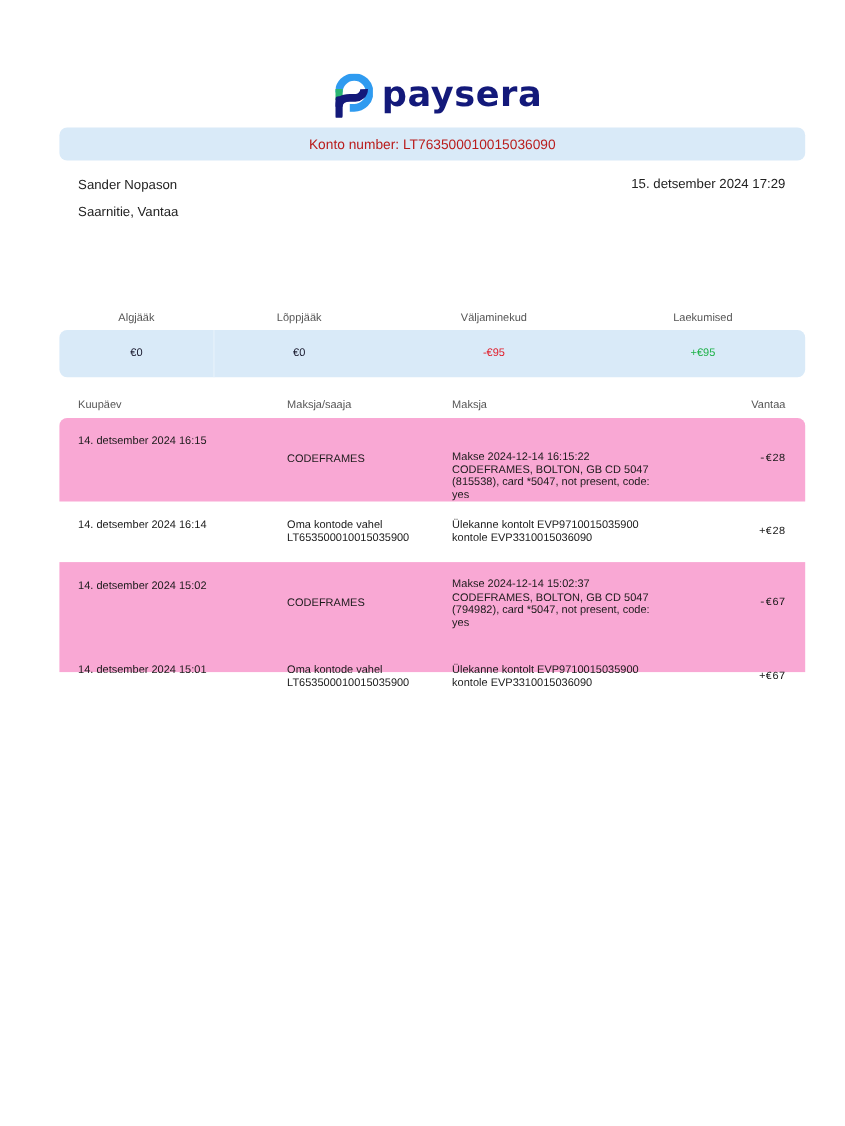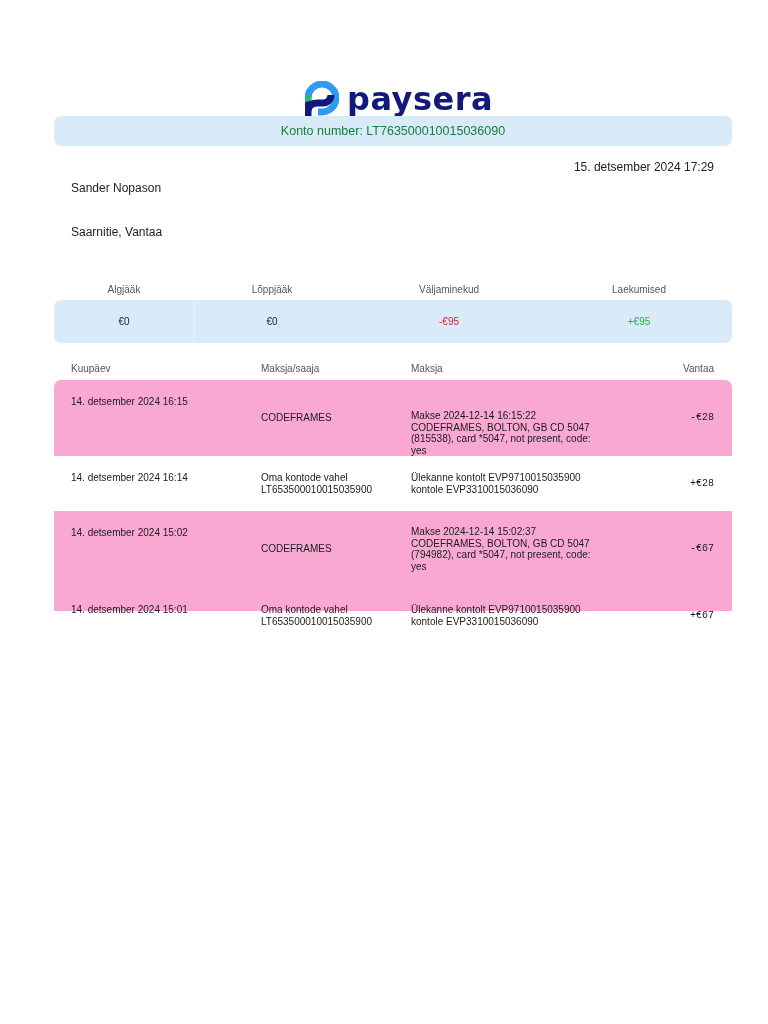--- a/index.html
+++ b/index.html
@@ -1,26 +1,26 @@
 <!DOCTYPE html>
 <html><head>
 <meta charset="utf-8">
 <style>
   * { box-sizing: border-box; margin: 0; padding: 0; }
   html, body { width: 768px; height: 1024px; background: #ffffff; }
   body { font-family: "Liberation Sans", "DejaVu Sans", sans-serif; color: #1a1a2e; position: relative; overflow: hidden; }
 
-  .logo { position: absolute; left: 305px; top: 80px; height: 42px; display: flex; align-items: center; }
+  .logo { position: absolute; left: 305px; top: 66px; height: 42px; display: flex; align-items: center; }
   .logo svg { display: block; }
   .logo-text { font-family: "DejaVu Sans", sans-serif; font-weight: bold; font-size: 32px; color: #13197a; letter-spacing: 0.5px; margin-left: 8px; margin-top: -4px; }
 
-  .account-bar { position: absolute; left: 54px; top: 116px; width: 678px; height: 30px; background: #d9eaf8; border-radius: 7px; display: flex; align-items: center; justify-content: center; font-size: 12.5px; color: #15803d; }
+  .account-bar { position: absolute; left: 54px; top: 116px; width: 678px; height: 30px; background: #d9eaf8; border-radius: 7px; display: flex; align-items: center; justify-content: center; font-size: 12.5px; color: #b91c1c; }
 
   .owner { position: absolute; left: 71px; top: 160px; font-size: 12px; color: #222; }
-  .owner div { height: 24px; line-height: 16px; margin-top: 20px; }
+  .owner div { height: 24px; line-height: 16px; }
   .stmt-date { position: absolute; right: 54px; top: 160px; font-size: 12px; color: #222; }
 
   .sum-head { position: absolute; top: 284px; left: 54px; width: 678px; height: 14px; font-size: 10px; color: #555; }
   .sum-head span { position: absolute; transform: translateX(-50%); }
   .sum-box { position: absolute; top: 300px; left: 54px; width: 678px; height: 43px; background: #d9eaf8; border-radius: 7px; font-size: 10px; }
   .sum-box .val { position: absolute; top: 16px; transform: translateX(-50%); }
   .sum-box .divider { position: absolute; left: 140px; top: 0; bottom: 0; width: 1px; background: #e8f2fb; }
   .neg { color: #e11d2a; }
   .pos { color: #1fb24a; }
 

